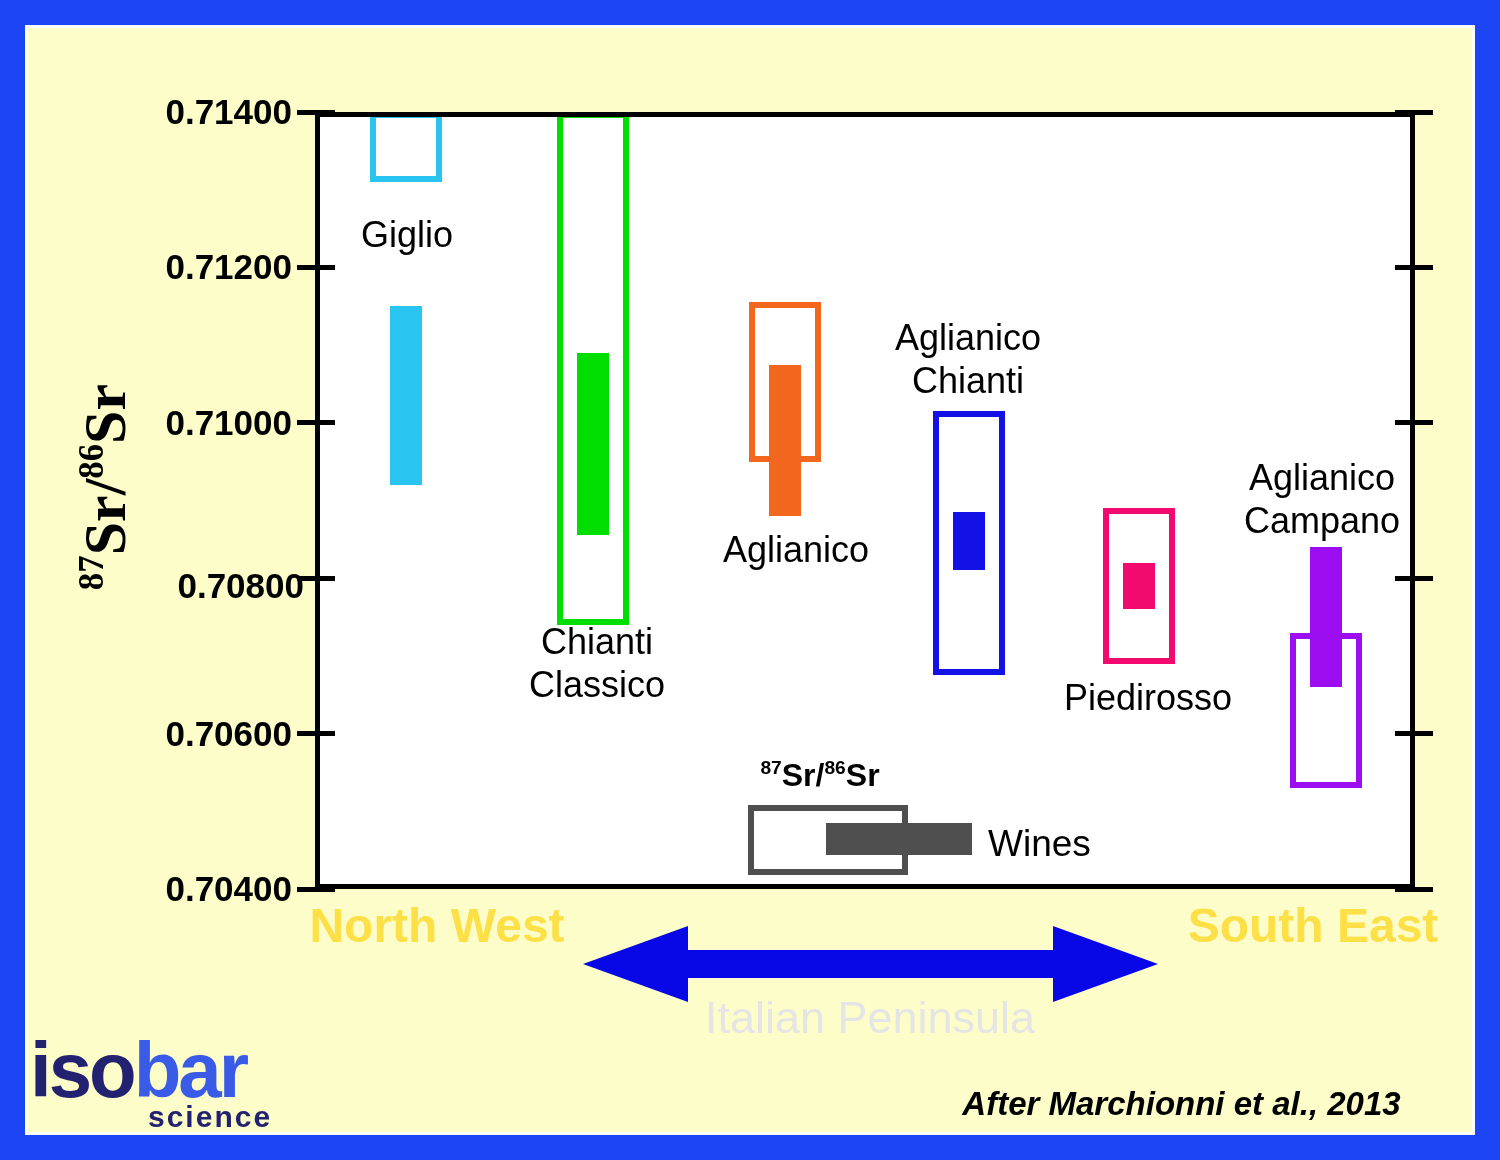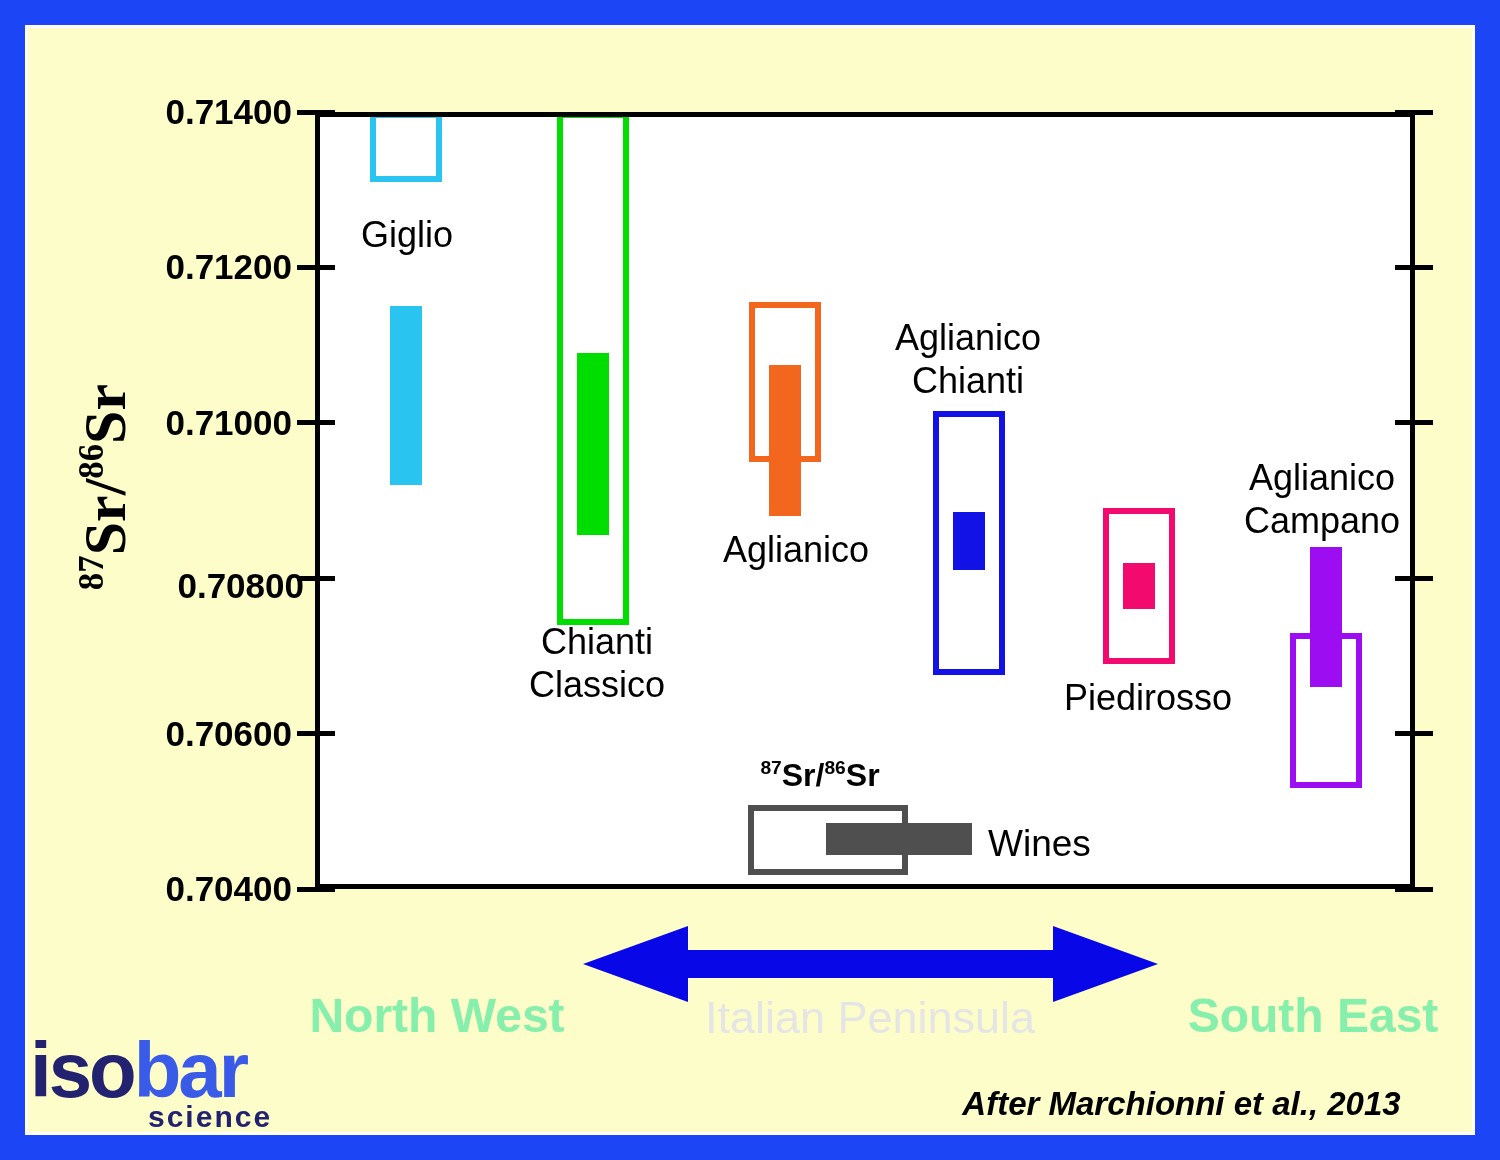--- a/index.html
+++ b/index.html
@@ -44,22 +44,22 @@
   .legend-fill{position:absolute; left:826px; top:823px; width:146px; height:32px; background:#4f4f4f; z-index:4;}
   .legend-rocks{
     position:absolute; left:580px; top:818px; width:160px; height:44px; line-height:44px;
     text-align:right; font-size:37px; color:#000; z-index:4;
   }
   .legend-wines{
     position:absolute; left:988px; top:822px; width:200px; height:44px; line-height:44px;
     text-align:left; font-size:37px; color:#000; z-index:4;
   }
   .nw,.se{
-    position:absolute; top:988px; width:330px; height:56px; line-height:56px; text-align:center;
-    font-size:48px; font-weight:bold; color:#86efac; z-index:3;
+    position:absolute; top:898px; width:330px; height:56px; line-height:56px; text-align:center;
+    font-size:48px; font-weight:bold; color:#fde047; z-index:3;
   }
   .nw{left:272px;}
   .se{left:1148px;}
   .peninsula{
     position:absolute; left:640px; top:992px; width:460px; height:52px; line-height:52px;
     text-align:center; font-size:45px; color:#e5e5e5; z-index:3;
   }
   .arrow-svg{position:absolute; left:0; top:0; width:1500px; height:1160px; z-index:2;}
   .logo{position:absolute; left:30px; top:1034px; z-index:3;}
   .logo-main{font-size:78px; font-weight:800; letter-spacing:-3px; line-height:72px;}

